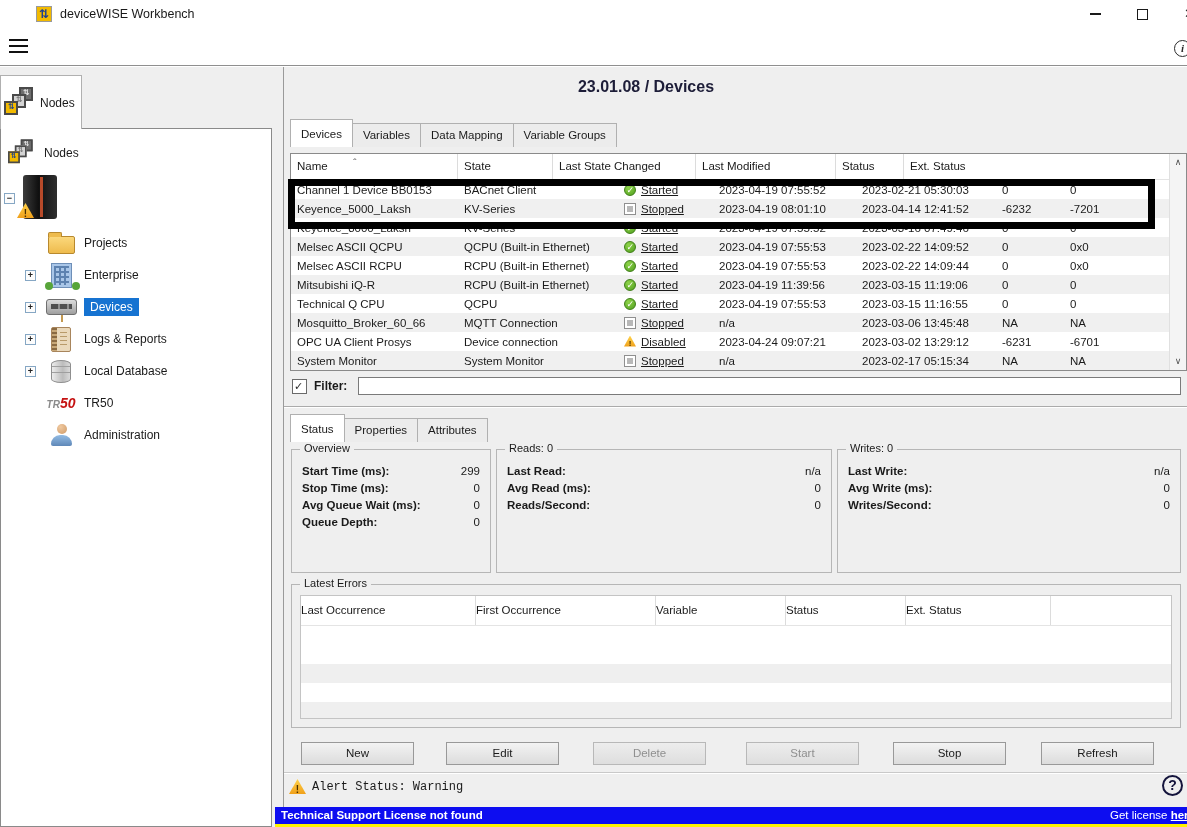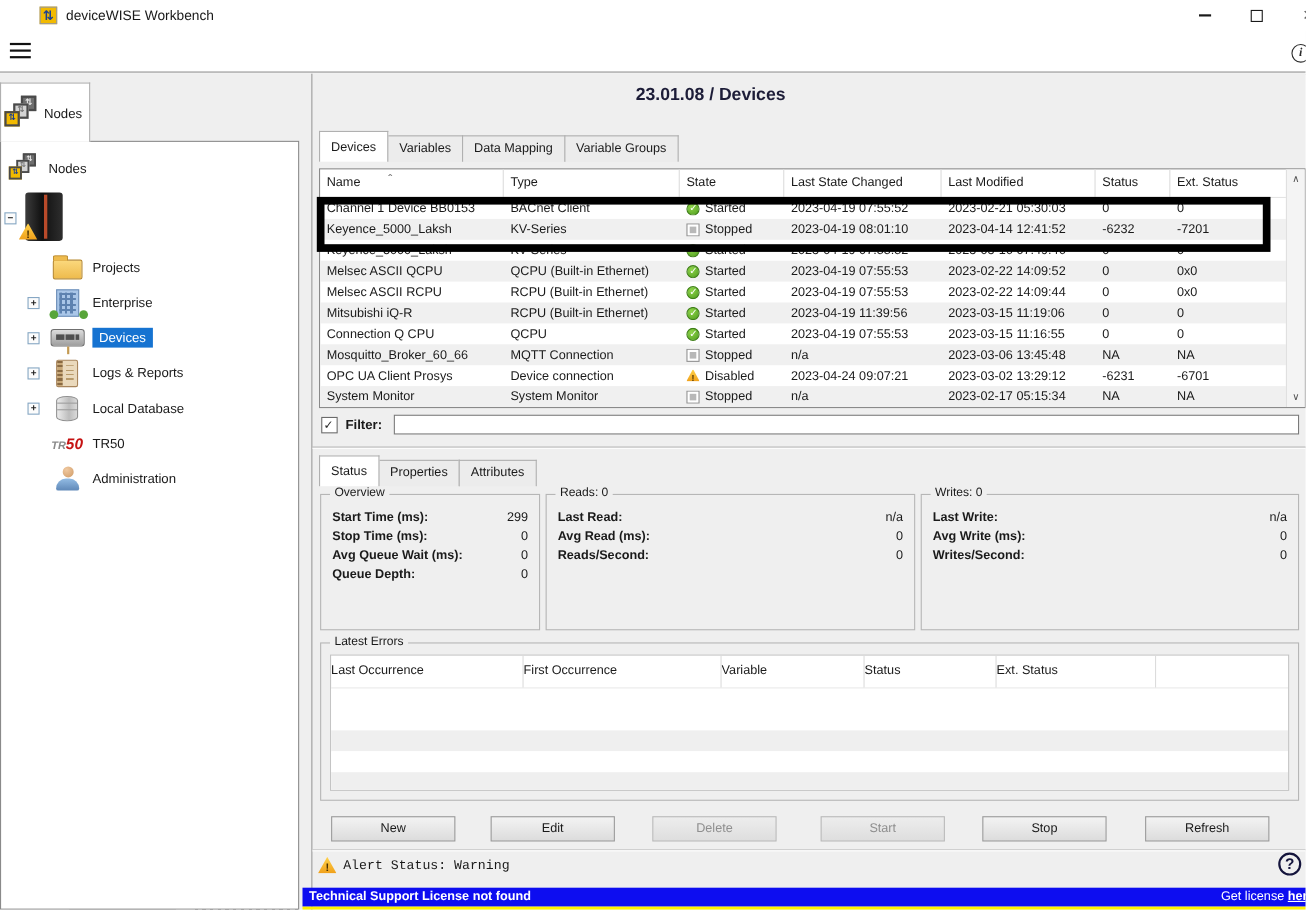--- a/index.html
+++ b/index.html
@@ -122,21 +122,21 @@
     border-bottom:1px solid #e4e4e4; }
   .th { border-right:1px solid #dcdcdc; padding-left:6px; font-size:11.5px; line-height:25px;
     position:relative; white-space:nowrap; overflow:hidden; flex:none; }
   .sort-caret { position:absolute; left:62px; top:-3px; font-size:11px; color:#666; }
   .c-name{width:167px} .c-type{width:160px} .c-state{width:95px} .c-lsc{width:143px}
   .c-lm{width:140px} .c-status{width:68px} .c-ext{width:107px; border-right:none;}
   .tbody { position:absolute; left:0; top:26px; right:17px; bottom:0; }
   .trow { height:19px; display:flex; align-items:center; font-size:11.5px; }
   .trow:nth-child(even) { background:#f0f0f0; }
   .td { padding-left:6px; white-space:nowrap; overflow:hidden; flex:none; }
-  .td.c-state { display:flex; align-items:flex-start; padding-left:4px; }
+  .td.c-state { display:flex; align-items:flex-start; padding-left:4px;text-decoration:underline; }
   .state-ico { width:12px; height:12px; margin:0 5px 0 2px; position:relative; flex:none; }
   .st-started { background:radial-gradient(circle at 35% 30%,#8fd44a,#4f9e1e); border-radius:50%;
     border:1px solid #3f7f18; }
   .st-started::after { content:"✓"; position:absolute; left:1.5px; top:-0.5px; color:#fff;
     font:bold 9px/12px "DejaVu Sans", sans-serif; }
   .st-stopped { background:#fff; border:1px solid #8f8f8f; }
   .st-stopped::after { content:""; position:absolute; inset:2px; background:#b8b8b8; }
   .st-disabled { height:11px; background:linear-gradient(#ffd24a,#f0a01a);
     clip-path:polygon(50% 0,100% 100%,0 100%); }
   .st-disabled::after { content:"!"; position:absolute; left:0; right:0; bottom:-1px; text-align:center;
@@ -326,21 +326,20 @@
     <div class="mtab">Data Mapping</div>
     <div class="mtab">Variable Groups</div>
   </div>
 
   <div id="device-table">
     <div class="thead">
       <div class="th c-name">
         <span class="sort-caret">ˆ</span>
         <span>Name</span>
       </div>
-      <div class="th c-type">Type</div>
       <div class="th c-state">State</div>
       <div class="th c-lsc">Last State Changed</div>
       <div class="th c-lm">Last Modified</div>
       <div class="th c-status">Status</div>
       <div class="th c-ext">Ext. Status</div>
     </div>
     <div class="tbody">
       <div class="trow">
         <div class="td c-name">Channel 1 Device BB0153</div>
         <div class="td c-type">BACnet Client</div>
@@ -407,21 +406,21 @@
         <div class="td c-state">
             <span class="state-ico st-started"></span>
             <span>Started</span>
           </div>
         <div class="td c-lsc">2023-04-19 11:39:56</div>
         <div class="td c-lm">2023-03-15 11:19:06</div>
         <div class="td c-status">0</div>
         <div class="td c-ext">0</div>
       </div>
       <div class="trow">
-        <div class="td c-name">Connection Q CPU</div>
+        <div class="td c-name">Technical Q CPU</div>
         <div class="td c-type">QCPU</div>
         <div class="td c-state">
             <span class="state-ico st-started"></span>
             <span>Started</span>
           </div>
         <div class="td c-lsc">2023-04-19 07:55:53</div>
         <div class="td c-lm">2023-03-15 11:16:55</div>
         <div class="td c-status">0</div>
         <div class="td c-ext">0</div>
       </div>

